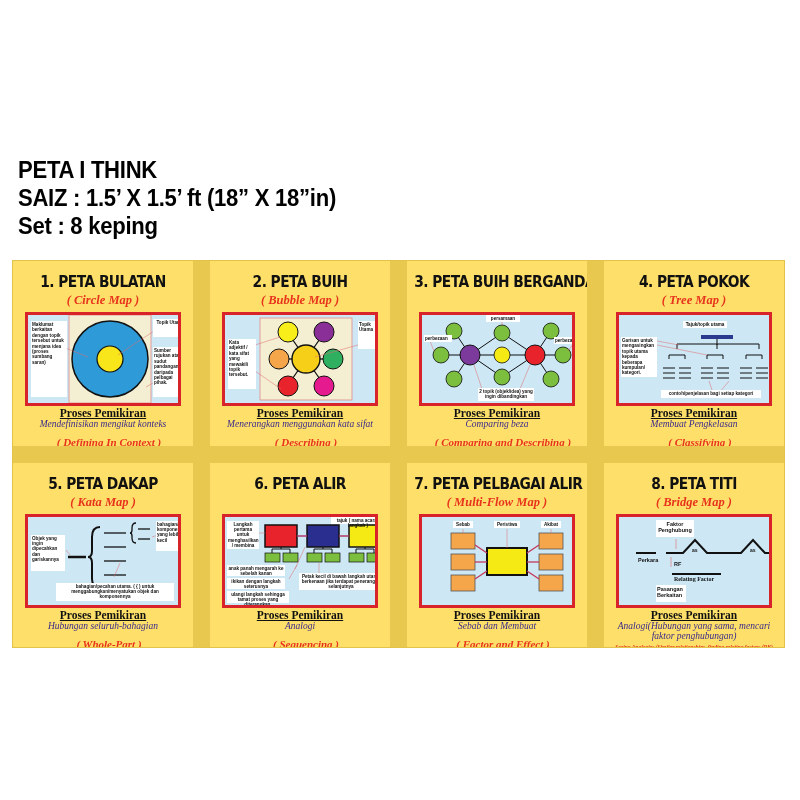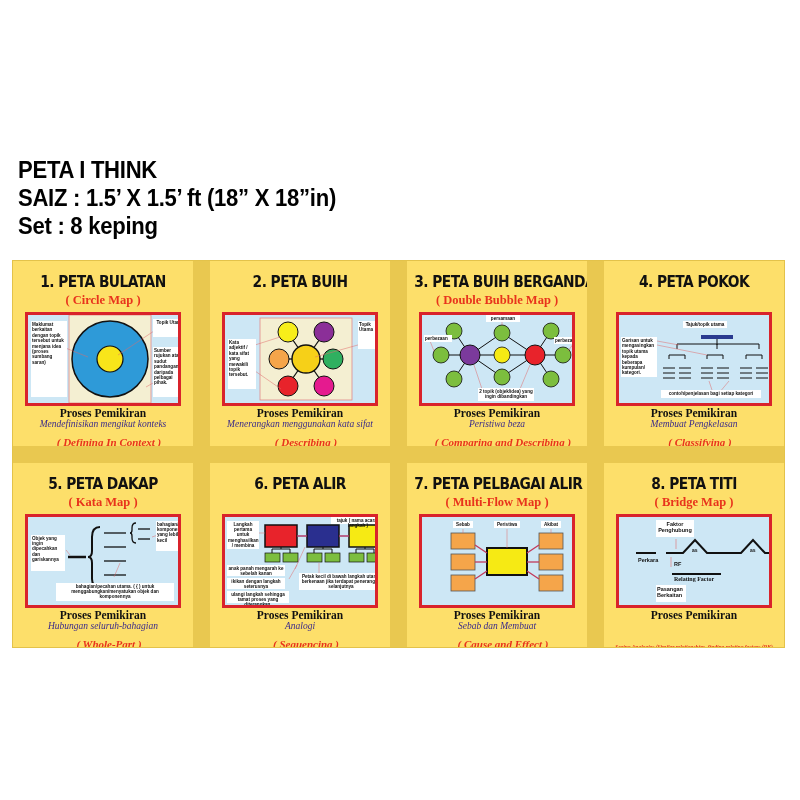--- a/index.html
+++ b/index.html
@@ -2,23 +2,23 @@
 <html><head>
 <meta charset="utf-8">
 <style>
   html, body { margin:0; padding:0; }
   body { width:800px; height:800px; background:#ffffff; position:relative; overflow:hidden; font-family:"Liberation Sans", sans-serif; }
   .header { position:absolute; left:18px; top:156px; font-family:"Liberation Sans", sans-serif; font-weight:bold; color:#000; font-size:24px; line-height:28px; transform:scaleX(0.92); transform-origin:left top; letter-spacing:-0.3px; }
   .header div { white-space:nowrap; }
   .grid { position:absolute; left:12px; top:260px; width:771px; height:386px; display:grid; grid-template-columns:repeat(4, 1fr); grid-template-rows:repeat(2, 1fr); background:#e9c850; gap:17px; border:1px solid #e3c24a; }
   .panel { background:#fddf6a; position:relative; overflow:hidden; }
   .title { position:absolute; top:12px; left:0; right:0; text-align:center; font-family:"DejaVu Sans", sans-serif; font-weight:bold; font-size:15px; color:#111; letter-spacing:-0.6px; white-space:nowrap; transform:scaleX(0.92); }
-  .subtitle { position:absolute; top:32px; left:0; right:0; text-align:center; font-family:"Liberation Serif", serif; font-weight:bold; font-size:12.5px; color:#e8331c; white-space:nowrap; }
+  .subtitle { position:absolute; top:32px; left:0; right:0; text-align:center; font-family:"Liberation Serif", serif; font-style:italic; font-weight:bold; font-size:12.5px; color:#e8331c; white-space:nowrap; }
   .box { position:absolute; top:51px; left:12px; right:12px; height:94px; border:3px solid #d9232b; background:#cde7f5; box-sizing:border-box; overflow:hidden; }
-  .proses { position:absolute; top:146px; left:0; right:0; text-align:center; font-family:"Liberation Serif", serif; font-weight:bold; font-size:11.5px; color:#111; }
+  .proses { position:absolute; top:146px; left:0; right:0; text-align:center; font-family:"Liberation Serif", serif; font-weight:bold; font-size:11.5px; color:#111;text-decoration:underline; }
   .desc { position:absolute; top:158px; left:4px; right:4px; text-align:center; font-family:"Liberation Serif", serif; font-style:italic; font-weight:normal; font-size:9.5px; color:#3a2a8a; line-height:10px; }
   .eng { position:absolute; top:175px; left:0; right:0; text-align:center; font-family:"Liberation Serif", serif; font-style:italic; font-weight:bold; font-size:11px; color:#e8331c;padding-left:12px; }
   .eng-small { position:absolute; top:182px; left:4px; right:4px; text-align:center; font-family:"Liberation Serif", serif; font-style:italic; font-weight:bold; font-size:5.5px; color:#e8331c; line-height:6px; }
   .lbl { position:absolute; background:#fff; font-family:"Liberation Sans", sans-serif; font-weight:bold; font-size:4.6px; line-height:5.4px; color:#111; padding:1px; box-sizing:border-box; }
   svg { position:absolute; left:0; top:0; }
 </style>
 </head>
 <body>
 
 <div class="header">
@@ -45,20 +45,21 @@
       <div class="lbl" style="left:125px;top:4px;width:34px;height:18px;text-align:center;">Topik Utama</div>
       <div class="lbl" style="left:125px;top:32px;width:34px;height:50px;">Sumber rujukan atau sudut pandangan daripada pelbagai pihak.</div>
     </div>
     <div class="proses">Proses Pemikiran</div>
     <div class="desc">Mendefinisikan mengikut konteks</div>
     <div class="eng">( Defining In Context )</div>
   </div>
 
   <div class="panel">
     <div class="title">2. PETA BUIH</div>
+    <div class="subtitle">( Bubble Map )</div>
     <div class="box">
       <svg width="163" height="88" viewBox="0 0 163 88">
         <rect x="35" y="3" width="92" height="82" fill="#f4efd2" stroke="#e08a8a" stroke-width="0.8"></rect>
         <g stroke="#111" stroke-width="1.3">
           <line x1="81" y1="44" x2="63" y2="18"></line>
             <line x1="81" y1="44" x2="99" y2="18"></line>
           <line x1="81" y1="44" x2="55" y2="44"></line>
             <line x1="81" y1="44" x2="107" y2="44"></line>
           <line x1="81" y1="44" x2="63" y2="70"></line>
             <line x1="81" y1="44" x2="99" y2="70"></line>
@@ -77,21 +78,20 @@
       <div class="lbl" style="left:3px;top:24px;width:28px;height:50px;">Kata adjektif / kata sifat yang mewakili topik tersebut.</div>
       <div class="lbl" style="left:133px;top:6px;width:26px;height:28px;">Topik Utama</div>
     </div>
     <div class="proses">Proses Pemikiran</div>
     <div class="desc">Menerangkan menggunakan kata sifat</div>
     <div class="eng">( Describing )</div>
   </div>
 
   <div class="panel">
     <div class="title">3. PETA BUIH BERGANDA</div>
-    <div class="subtitle">( Double Bubble Map )</div>
     <div class="box">
       <svg width="163" height="88" viewBox="0 0 163 88">
         <g stroke="#111" stroke-width="1">
           <line x1="48" y1="40" x2="32" y2="16"></line>
             <line x1="48" y1="40" x2="20" y2="40"></line>
             <line x1="48" y1="40" x2="32" y2="64"></line>
           <line x1="48" y1="40" x2="80" y2="18"></line>
             <line x1="48" y1="40" x2="80" y2="62"></line>
           <line x1="113" y1="40" x2="80" y2="18"></line>
             <line x1="113" y1="40" x2="80" y2="62"></line>
@@ -118,26 +118,27 @@
             <line x1="52" y1="50" x2="60" y2="74"></line>
             <line x1="108" y1="50" x2="98" y2="74"></line>
         </g>
       </svg>
       <div class="lbl" style="left:64px;top:0px;width:34px;height:7px;text-align:center;">persamaan</div>
       <div class="lbl" style="left:2px;top:20px;width:28px;height:7px;">perbezaan</div>
       <div class="lbl" style="left:132px;top:22px;width:28px;height:7px;">perbezaan</div>
       <div class="lbl" style="left:56px;top:73px;width:56px;height:13px;text-align:center;">2 topik (objek/idea) yang ingin dibandingkan</div>
     </div>
     <div class="proses">Proses Pemikiran</div>
-    <div class="desc">Peristiwa beza</div>
+    <div class="desc">Comparing beza</div>
     <div class="eng">( Comparing and Describing )</div>
   </div>
 
   <div class="panel">
     <div class="title">4.  PETA POKOK</div>
+    <div class="subtitle">( Tree Map )</div>
     <div class="box">
       <svg width="163" height="88" viewBox="0 0 163 88">
         <rect x="82" y="20" width="32" height="4" fill="#2a3a8f"></rect>
         <g stroke="#111" stroke-width="1" fill="none">
           <line x1="98" y1="24" x2="98" y2="30"></line>
           <polyline points="58,34 58,29 140,29 140,34"></polyline>
           <line x1="98" y1="29" x2="98" y2="34"></line>
           <polyline points="50,44 50,40 66,40 66,44"></polyline>
           <polyline points="88,44 88,40 104,40 104,44"></polyline>
           <polyline points="127,44 127,40 143,40 143,44"></polyline>
@@ -280,21 +281,21 @@
             <line x1="85" y1="12" x2="85" y2="31"></line>
             <line x1="129" y1="12" x2="129" y2="16"></line>
         </g>
       </svg>
       <div class="lbl" style="left:31px;top:4px;width:20px;height:7px;text-align:center;">Sebab</div>
       <div class="lbl" style="left:72px;top:4px;width:26px;height:7px;text-align:center;">Peristiwa</div>
       <div class="lbl" style="left:119px;top:4px;width:20px;height:7px;text-align:center;">Akibat</div>
     </div>
     <div class="proses">Proses Pemikiran</div>
     <div class="desc">Sebab dan Membuat</div>
-    <div class="eng">( Cause and Effect )</div>
+    <div class="eng">( Factor and Effect )</div>
   </div>
 
   <div class="panel">
     <div class="title">8. PETA TITI</div>
     <div class="subtitle">( Bridge Map )</div>
     <div class="box">
       <svg width="163" height="88" viewBox="0 0 163 88">
         <line x1="17" y1="36" x2="37" y2="36" stroke="#111" stroke-width="2"></line>
         <polyline points="47,36 64,36 76,23 88,36 122,36 134,23 146,36 162,36" fill="none" stroke="#111" stroke-width="2"></polyline>
         <line x1="53" y1="57" x2="102" y2="57" stroke="#111" stroke-width="2"></line>
@@ -303,16 +304,17 @@
         <text x="73" y="35" font-family="Liberation Sans, sans-serif" font-size="5" font-weight="bold" fill="#111">as</text>
         <text x="131" y="35" font-family="Liberation Sans, sans-serif" font-size="5" font-weight="bold" fill="#111">as</text>
       </svg>
       <div class="lbl" style="left:37px;top:3px;width:38px;height:17px;text-align:center;font-size:5.5px;line-height:6.5px;">Faktor Penghubung</div>
       <div class="lbl" style="left:18px;top:40px;width:24px;height:8px;background:transparent;font-size:5.5px;">Perkara</div>
       <div class="lbl" style="left:54px;top:44px;width:14px;height:8px;background:transparent;font-size:5.5px;">RF</div>
       <div class="lbl" style="left:54px;top:59px;width:50px;height:8px;background:transparent;font-family:'Liberation Serif',serif;font-size:6px;">Relating Factor</div>
       <div class="lbl" style="left:37px;top:68px;width:30px;height:17px;font-size:5.5px;line-height:6.5px;">Pasangan Berkaitan</div>
     </div>
     <div class="proses">Proses Pemikiran</div>
+    <div class="desc">Analogi(Hubungan yang sama, mencari faktor penghubungan)</div>
     <div class="eng-small" style="top:181px;">Seeing Analogies (Similar relationships, finding relating factors (RF)</div>
   </div>
 
 </div>
 
 </body></html>

